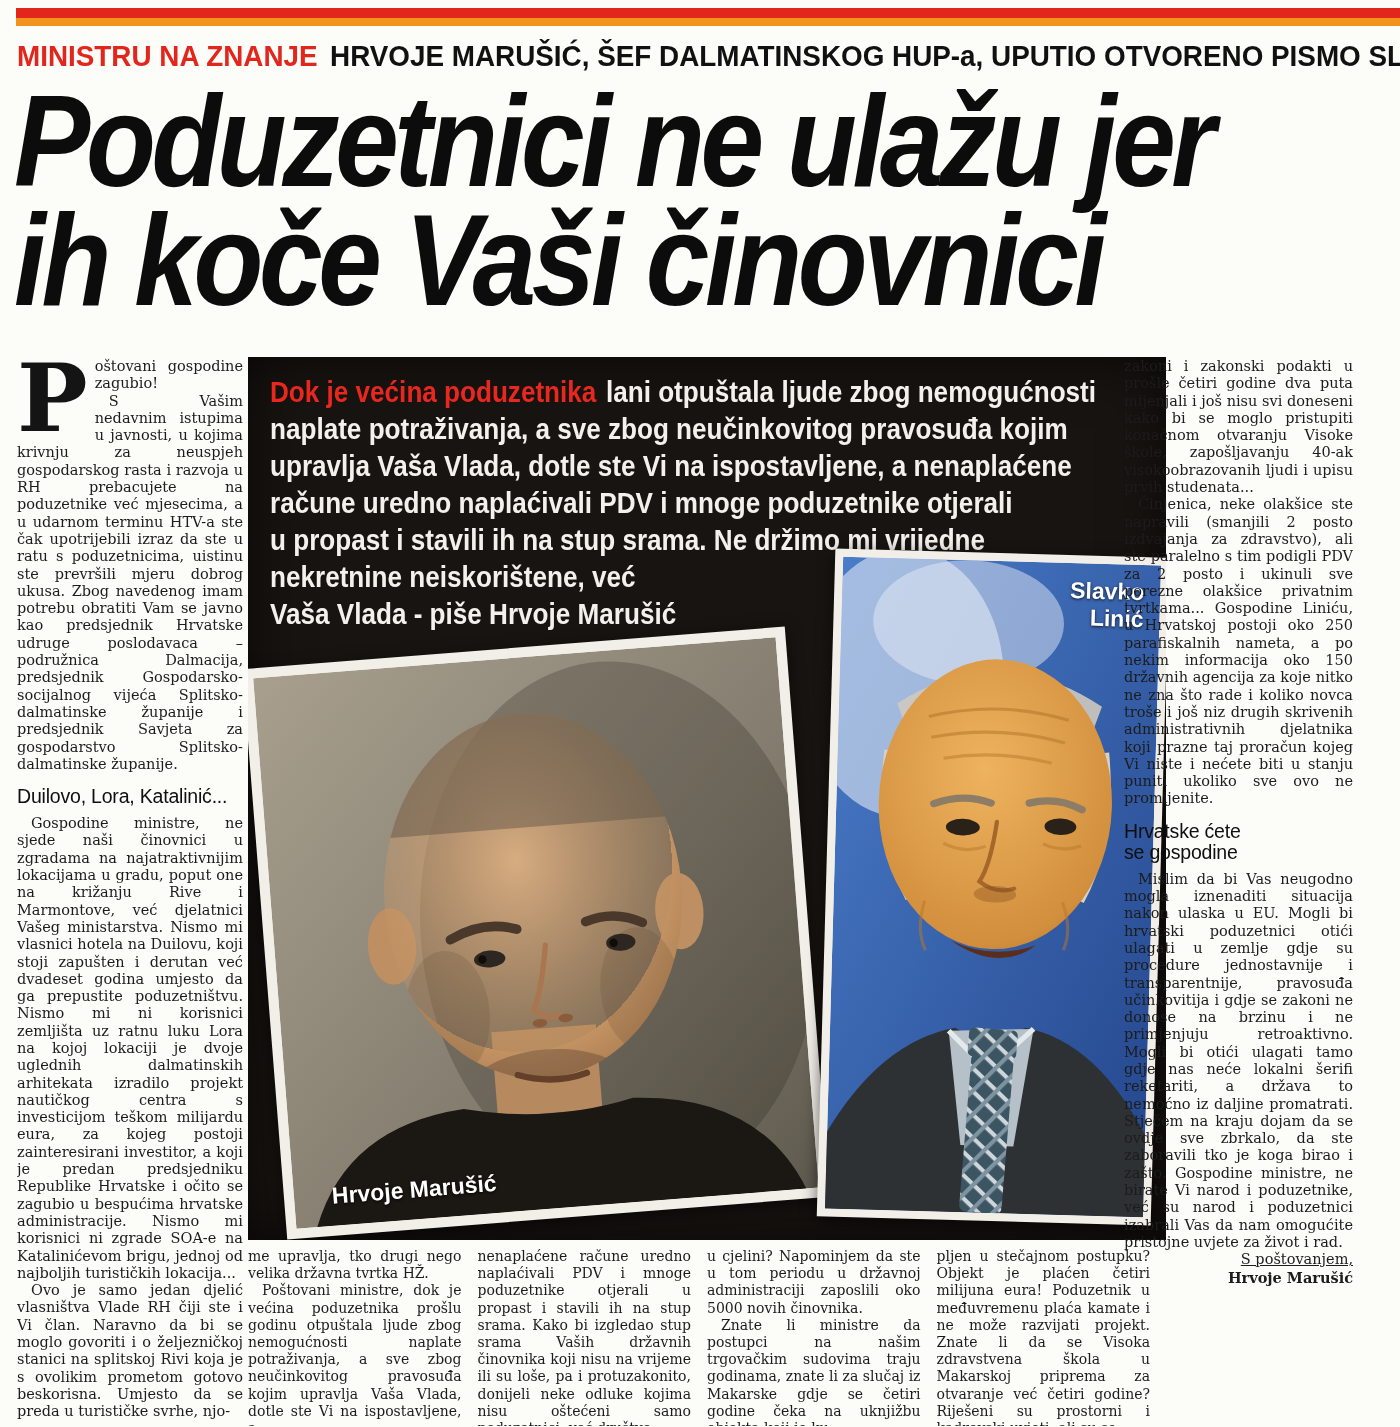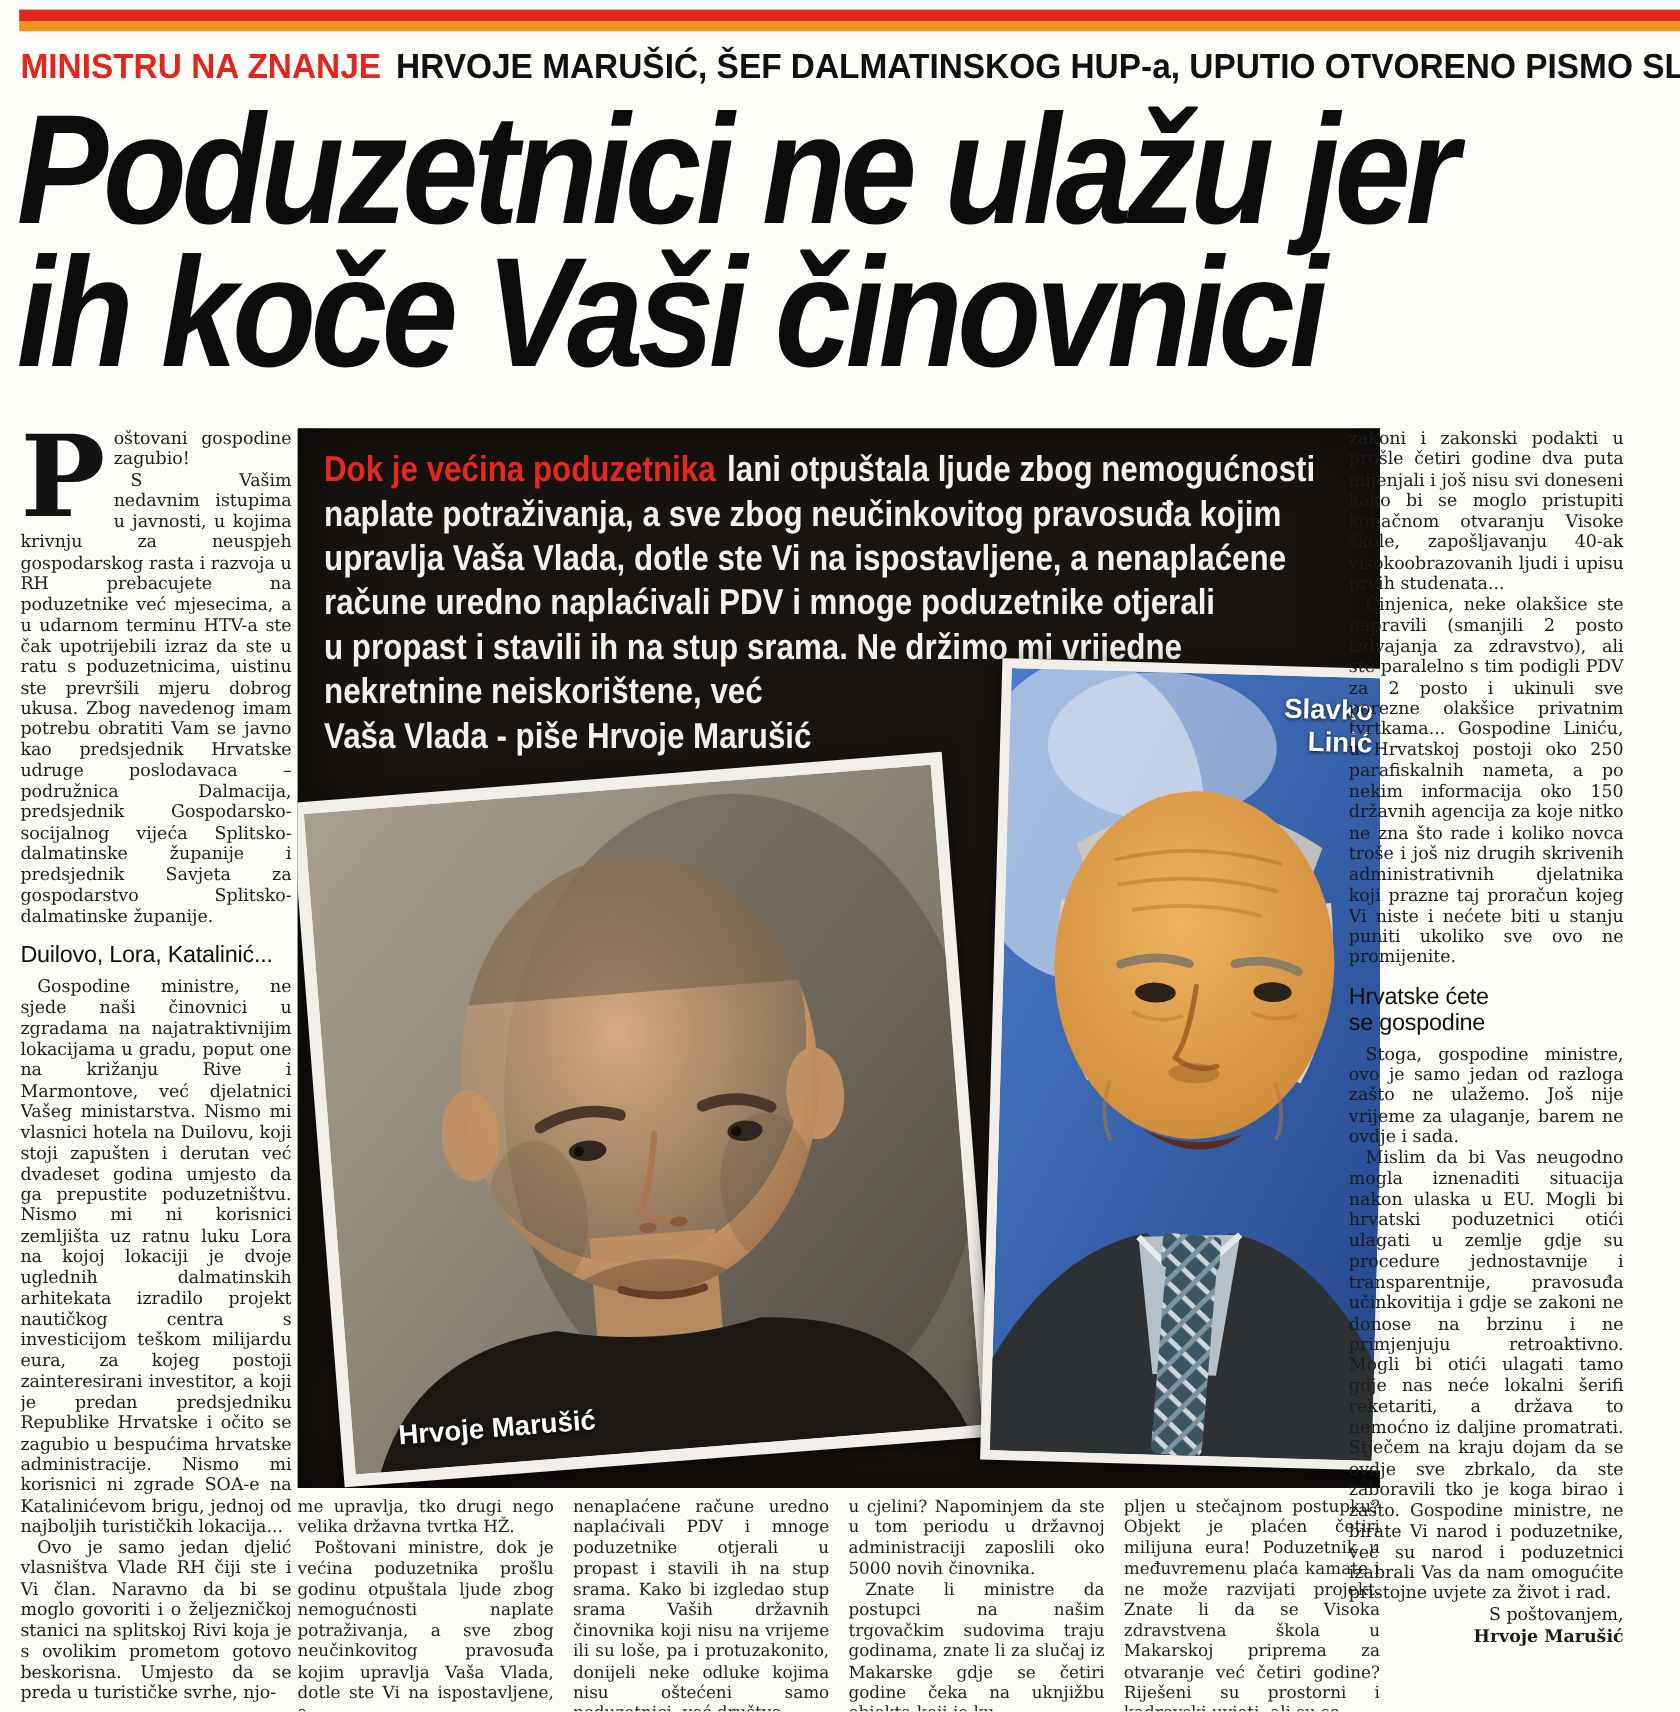--- a/index.html
+++ b/index.html
@@ -26,26 +26,26 @@
   
   .col{position:absolute;top:358px;font-size:14.5px;line-height:17.3px;text-align:justify;}
   .col p{margin:0;}
   .col-left{left:17px;width:226px;height:1069px;overflow:hidden;}
   .col-right{left:1124px;width:229px;height:1069px;overflow:hidden;}
   .indent{text-indent:14px;}
   .dropcap{float:left;font-size:94px;line-height:72px;padding:4px 7px 0 0;font-weight:bold;
            font-family:"DejaVu Serif",serif;color:#141414;}
   .subhead{font-family:"Liberation Sans",sans-serif;font-weight:normal;font-size:19.5px;
            line-height:21px;margin:13px 0 8px;letter-spacing:-.2px;color:#0f0f0f;text-align:left;}
-  .signoff{text-align:right;}
+  .signoff{text-align:right;text-decoration:underline;}
   .signoff-name{text-align:right;font-weight:bold;}
 
   
   .panel{position:absolute;left:248px;top:357px;width:902px;height:883px;background:#181411;
-         overflow:hidden;box-shadow:inset 0 0 60px rgba(0,0,0,.7);}
+         overflow:hidden;box-shadow:inset 0 0 60px rgba(0,0,0,.7);padding-left:16px;}
   .lead{position:absolute;left:22px;top:16px;font-family:"Liberation Sans",sans-serif;
         font-weight:bold;color:#f3f1ec;}
   .lead-line{font-size:30px;line-height:37px;white-space:nowrap;transform:scaleX(.87);
              transform-origin:left;}
   .lead-red{color:#e8281e;margin-right:11px;}
 
   
   .photo{position:absolute;background:#f2efe9;box-shadow:0 4px 16px rgba(0,0,0,.6);}
   .photo svg{display:block;width:100%;height:100%;}
   .photo-left{left:16px;top:290px;width:524px;height:552px;padding:10px;transform:rotate(-4.5deg);}
@@ -202,21 +202,20 @@
     </figure>
   </div>
 
   <div class="col col-right">
     <p>zakoni i zakonski podakti u prošle četiri godine dva puta mijenjali i još nisu svi doneseni kako bi se moglo pristupiti konačnom otvaranju Visoke škole, zapošljavanju 40-ak visokoobrazovanih ljudi i upisu prvih studenata...</p>
     <p class="indent">Činjenica, neke olakšice ste napravili (smanjili 2 posto izdvajanja za zdravstvo), ali ste paralelno s tim podigli PDV za 2 posto i ukinuli sve porezne olakšice privatnim tvrtkama... Gospodine Liniću, u Hrvatskoj postoji oko 250 parafiskalnih nameta, a po nekim informacija oko 150 državnih agencija za koje nitko ne zna što rade i koliko novca troše i još niz drugih skrivenih administrativnih djelatnika koji prazne taj proračun kojeg Vi niste i nećete biti u stanju puniti ukoliko sve ovo ne promijenite.</p>
     <h3 class="subhead">
       <span style="display:block">Hrvatske ćete</span>
       <span style="display:block">se gospodine</span>
     </h3>
-    <p class="indent">Stoga, gospodine ministre, ovo je samo jedan od razloga zašto ne ulažemo. Još nije vrijeme za ulaganje, barem ne ovdje i sada.</p>
     <p class="indent">Mislim da bi Vas neugodno mogla iznenaditi situacija nakon ulaska u EU. Mogli bi hrvatski poduzetnici otići ulagati u zemlje gdje su procedure jednostavnije i transparentnije, pravosuđa učinkovitija i gdje se zakoni ne donose na brzinu i ne primjenjuju retroaktivno. Mogli bi otići ulagati tamo gdje nas neće lokalni šerifi reketariti, a država to nemoćno iz daljine promatrati. Stječem na kraju dojam da se ovdje sve zbrkalo, da ste zaboravili tko je koga birao i zašto. Gospodine ministre, ne birate Vi narod i poduzetnike, već su narod i poduzetnici izabrali Vas da nam omogućite pristojne uvjete za život i rad.</p>
     <p class="signoff">S poštovanjem,</p>
     <p class="signoff-name">Hrvoje Marušić</p>
   </div>
 
   <div class="bottom">
     <div class="bcol">
       <p>me upravlja, tko drugi nego velika državna tvrtka HŽ.</p>
       <p class="indent">Poštovani ministre, dok je većina poduzetnika prošlu godinu otpuštala ljude zbog nemogućnosti naplate potraživanja, a sve zbog neučinkovitog pravosuđa kojim upravlja Vaša Vlada, dotle ste Vi na ispostavljene, a</p>
     </div>

